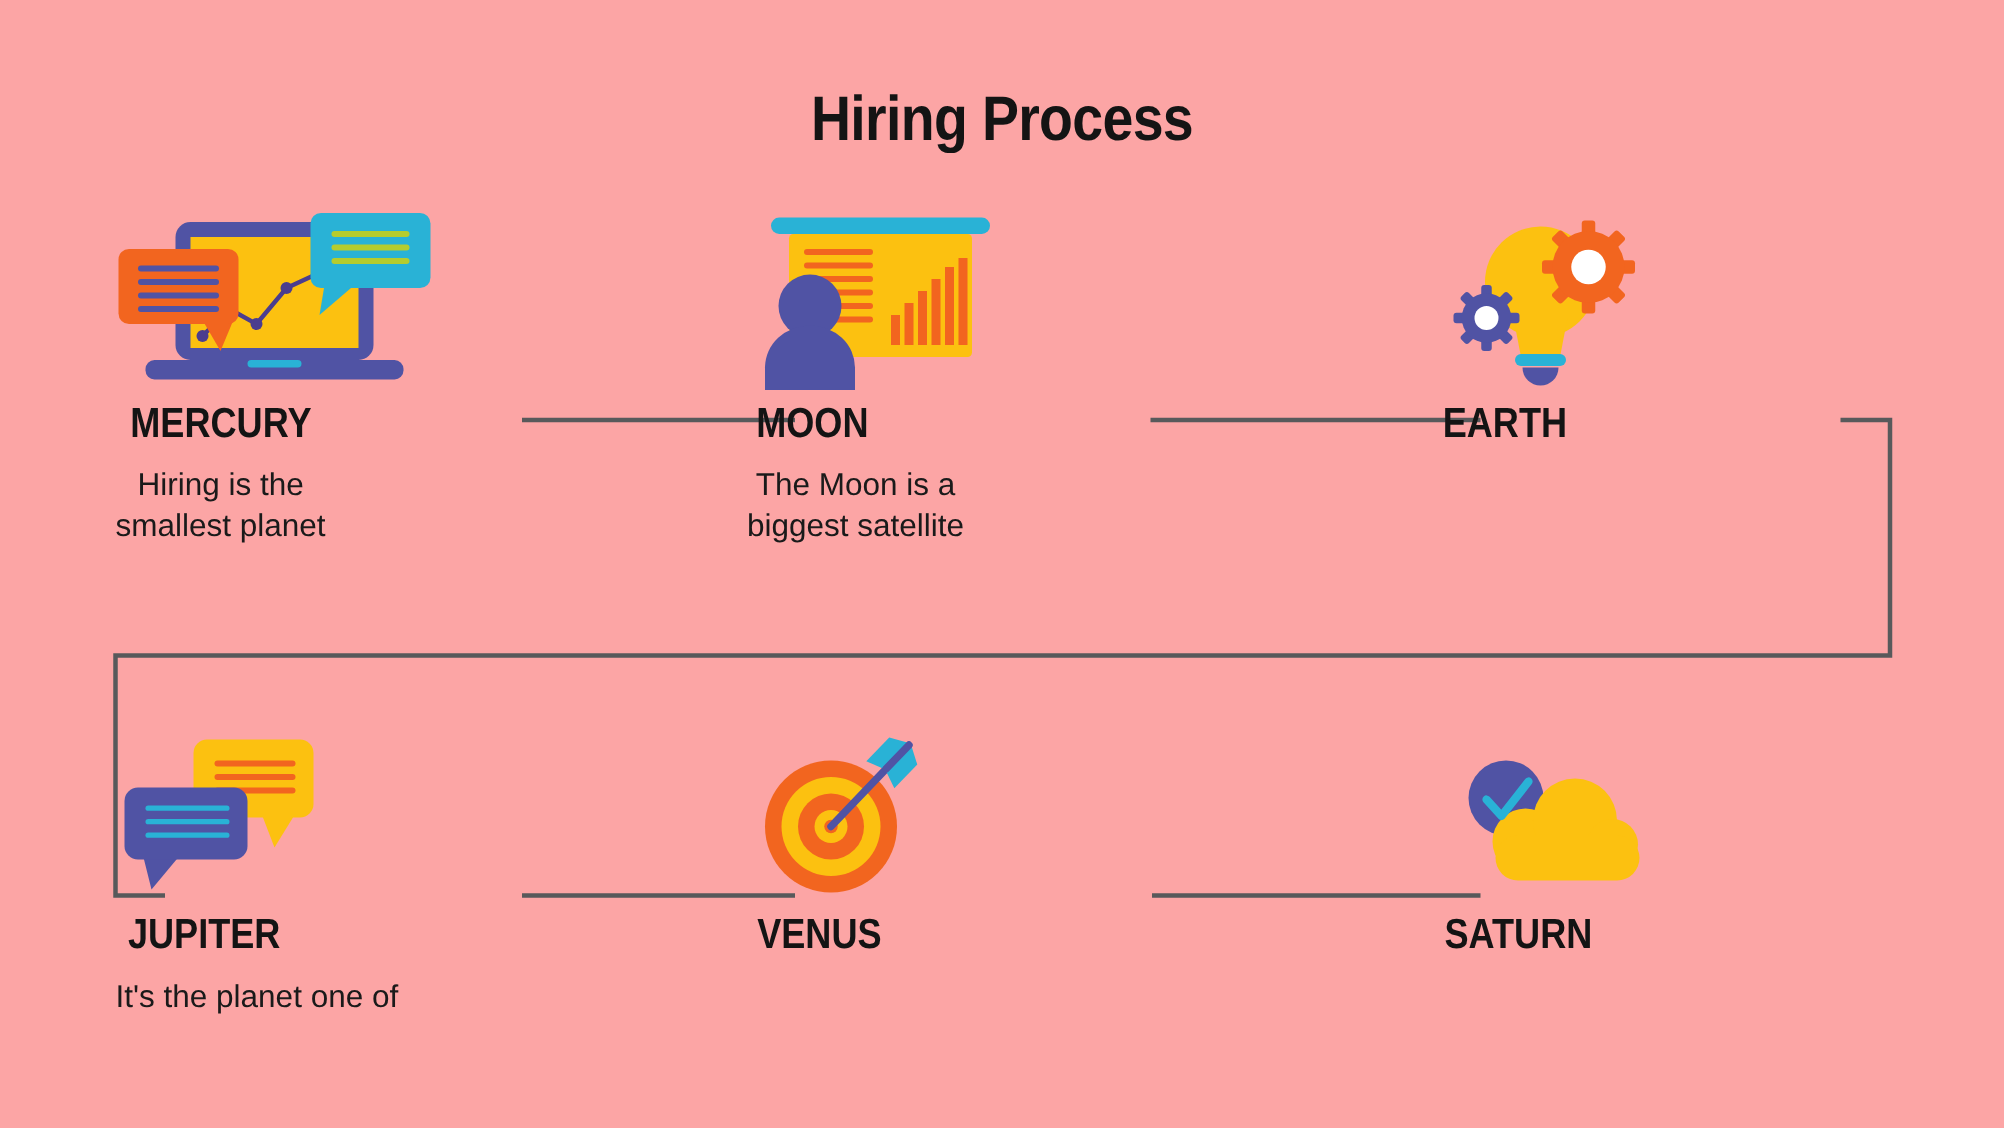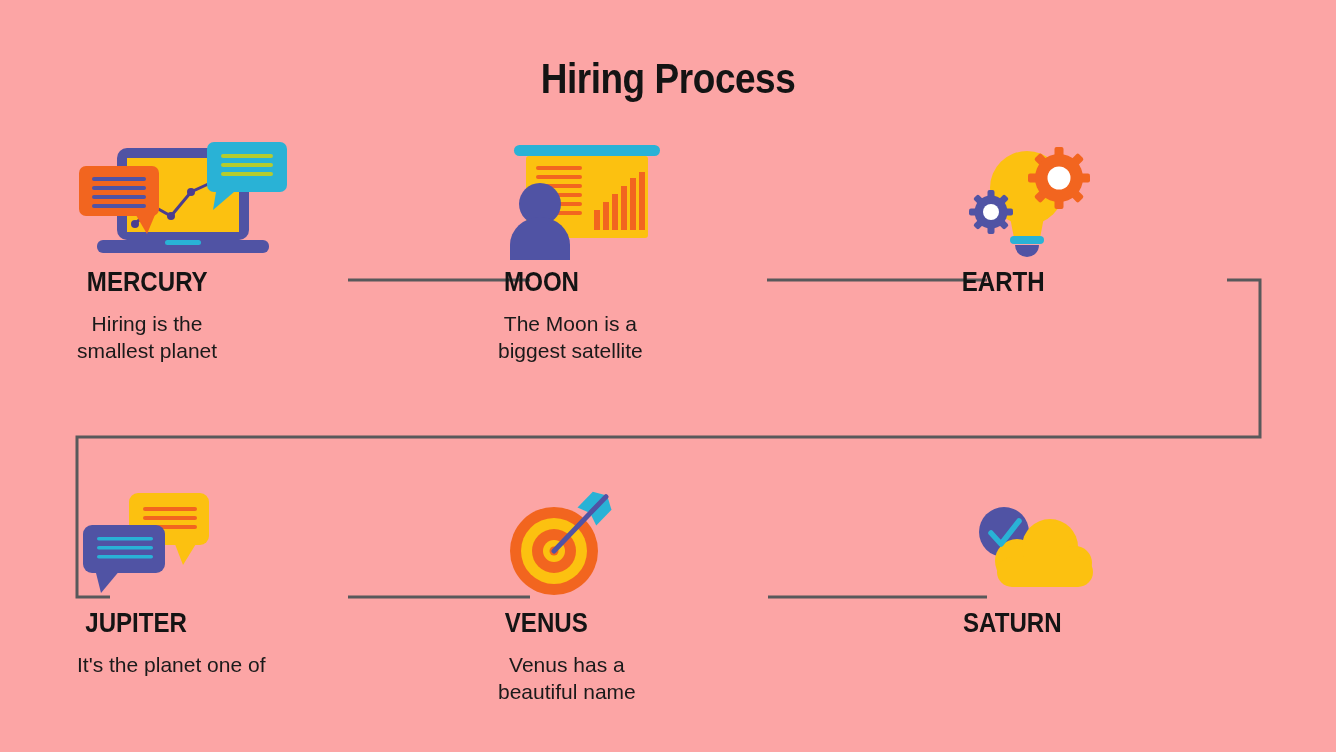--- a/index.html
+++ b/index.html
@@ -187,24 +187,20 @@
         <circle class="f-orange" cx="56" cy="68" r="4.5"></circle>
         <line x1="56" y1="68" x2="100" y2="22" stroke="#5053a4" stroke-width="5" stroke-linecap="round"></line>
         <g transform="translate(100,22) rotate(-46)">
           <polygon class="f-cyan" points="-12,-2 12,-2 6,-13 -16,-13"></polygon>
           <polygon class="f-cyan" points="-12,2 12,2 6,13 -16,13"></polygon>
           <rect class="f-purple" x="-13" y="-2.5" width="27" height="5" rx="2.5"></rect>
         </g>
       </svg>
     </div>
     <div class="step-name">VENUS</div>
-    <div class="step-desc">
-      <div>Venus has a</div>
-      <div>beautiful name</div>
-    </div>
   </div>
 
   <div class="step row2 col3">
     <div class="icon-wrap">
       <svg width="150" height="104" viewBox="0 0 150 104">
         <circle class="f-purple" cx="49" cy="35" r="25"></circle>
         <circle class="f-yellow" cx="62" cy="64" r="22"></circle>
         <circle class="f-yellow" cx="95" cy="50" r="28"></circle>
         <circle class="f-yellow" cx="120" cy="66" r="17"></circle>
         <rect class="f-yellow" x="42" y="60" width="96" height="30" rx="15"></rect>

